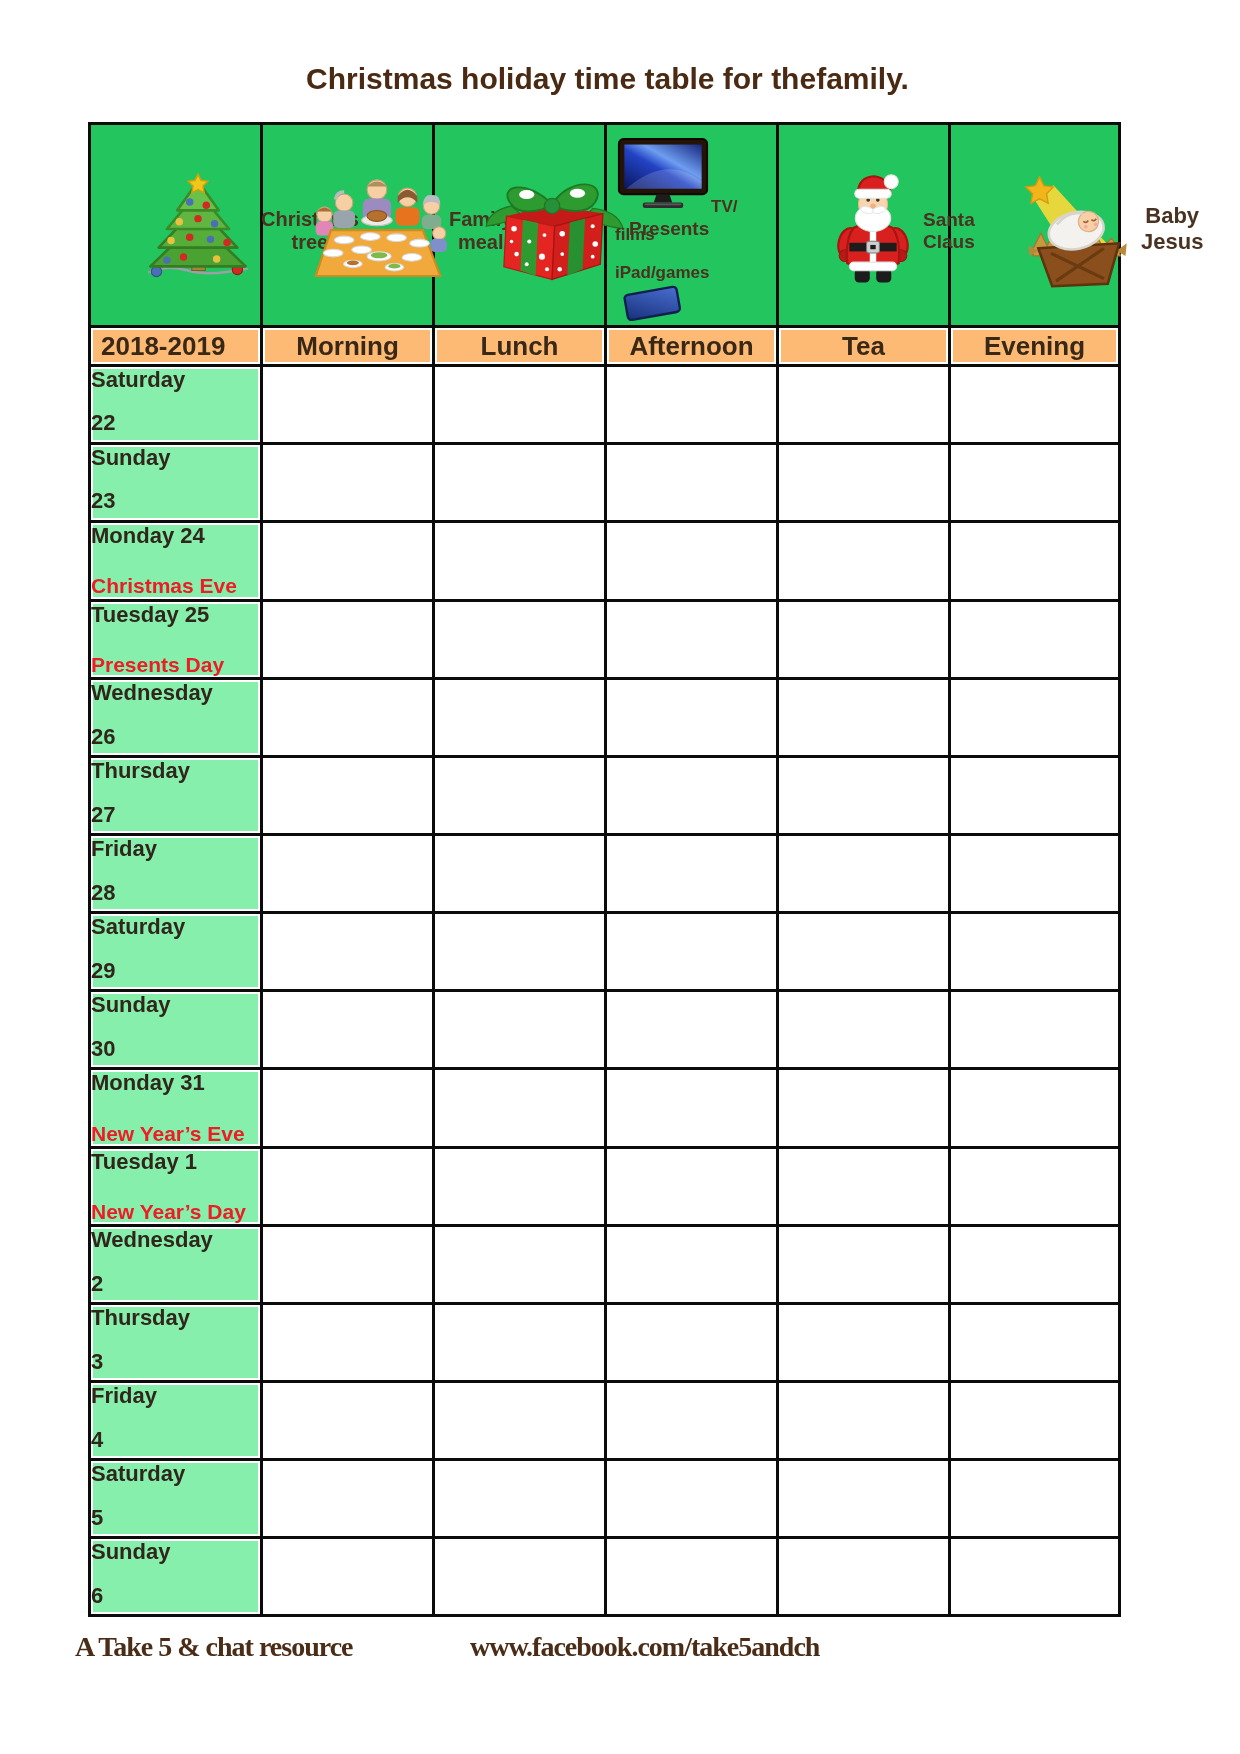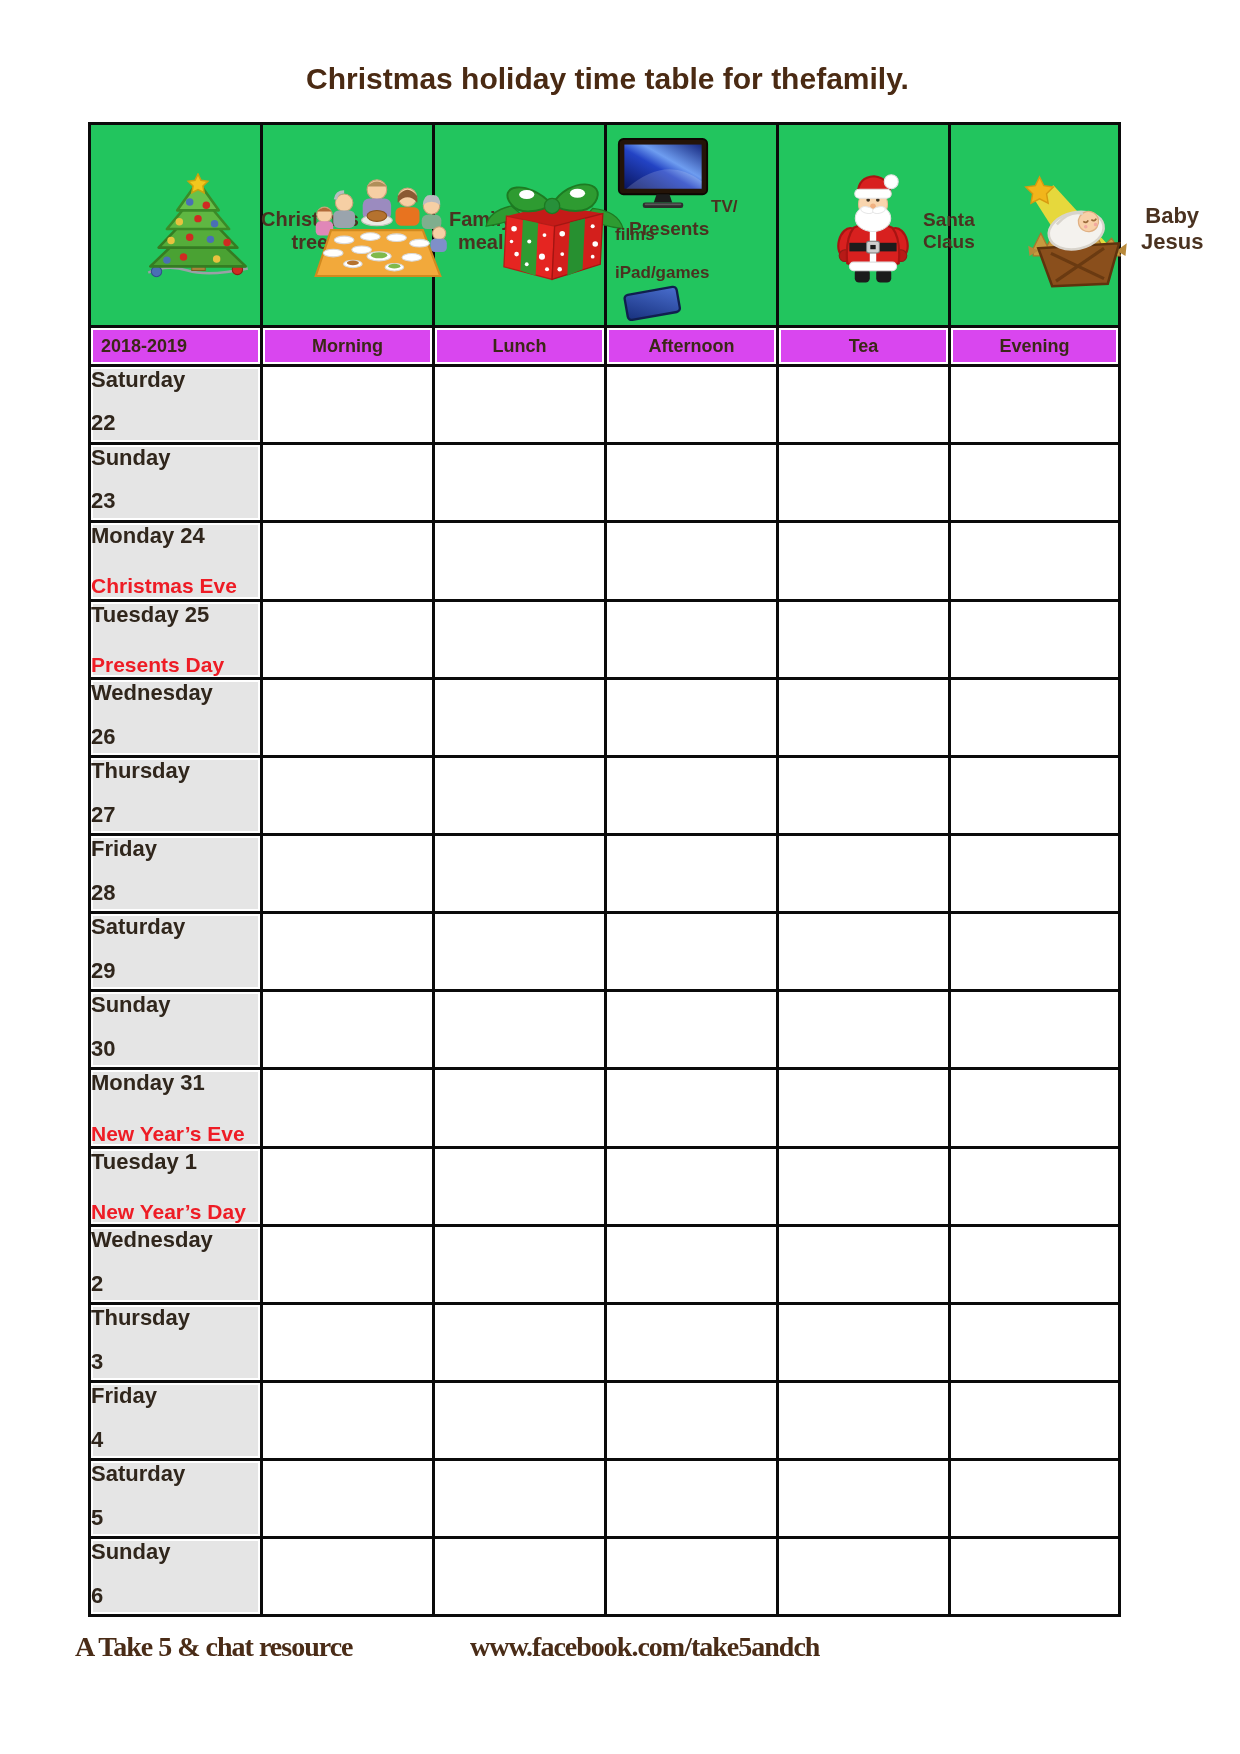--- a/index.html
+++ b/index.html
@@ -30,27 +30,27 @@
     font-size:20px;font-weight:bold;color:#4a3220;text-align:center;margin-top:4px;
   }
   .screens-cell{position:relative;height:200px;}
   .screens-cell .tv-art{position:absolute;left:10px;top:12px;}
   .screens-cell .tab-art{position:absolute;left:12px;top:158px;}
   .screens-label{position:absolute;font-size:17px;font-weight:bold;color:#4a3220;}
   .lbl-tv{left:104px;top:72px;}
   .lbl-films{left:8px;top:100px;}
   .lbl-ipad{left:8px;top:138px;}
   tr.head-row td{
-    height:36px;background:#d946ef;box-shadow:inset 0 0 0 2px #ffffff;
-    font-size:18px;font-weight:bold;color:#3a2817;
+    height:36px;background:#fdba74;box-shadow:inset 0 0 0 2px #ffffff;
+    font-size:26px;font-weight:bold;color:#3a2817;
     text-align:center;vertical-align:middle;margin-top:44px;
   }
   tr.head-row td:first-child{text-align:left;padding-left:10px;}
   td.day-cell{
-    background:#e5e5e5;box-shadow:inset 0 0 0 2px #ffffff;
+    background:#86efac;box-shadow:inset 0 0 0 2px #ffffff;
     padding:5px 6px 6px 11px;
   }
   .day-name{font-size:22px;font-weight:bold;color:#30261c;line-height:1.2;}
   .date-num{font-size:22px;font-weight:bold;color:#30261c;margin-top:17px;line-height:1.2;}
   .holiday{font-size:21px;font-weight:bold;color:#ee1c25;margin-top:24px;line-height:1.2;}
   td.entry-cell{background:#ffffff;height:75px;}
   tr.day-row{height:75px;}
   .footer{
     margin:14px 0 0 75px;display:flex;align-items:baseline;
     font-family:"Liberation Serif", serif;font-weight:bold;

